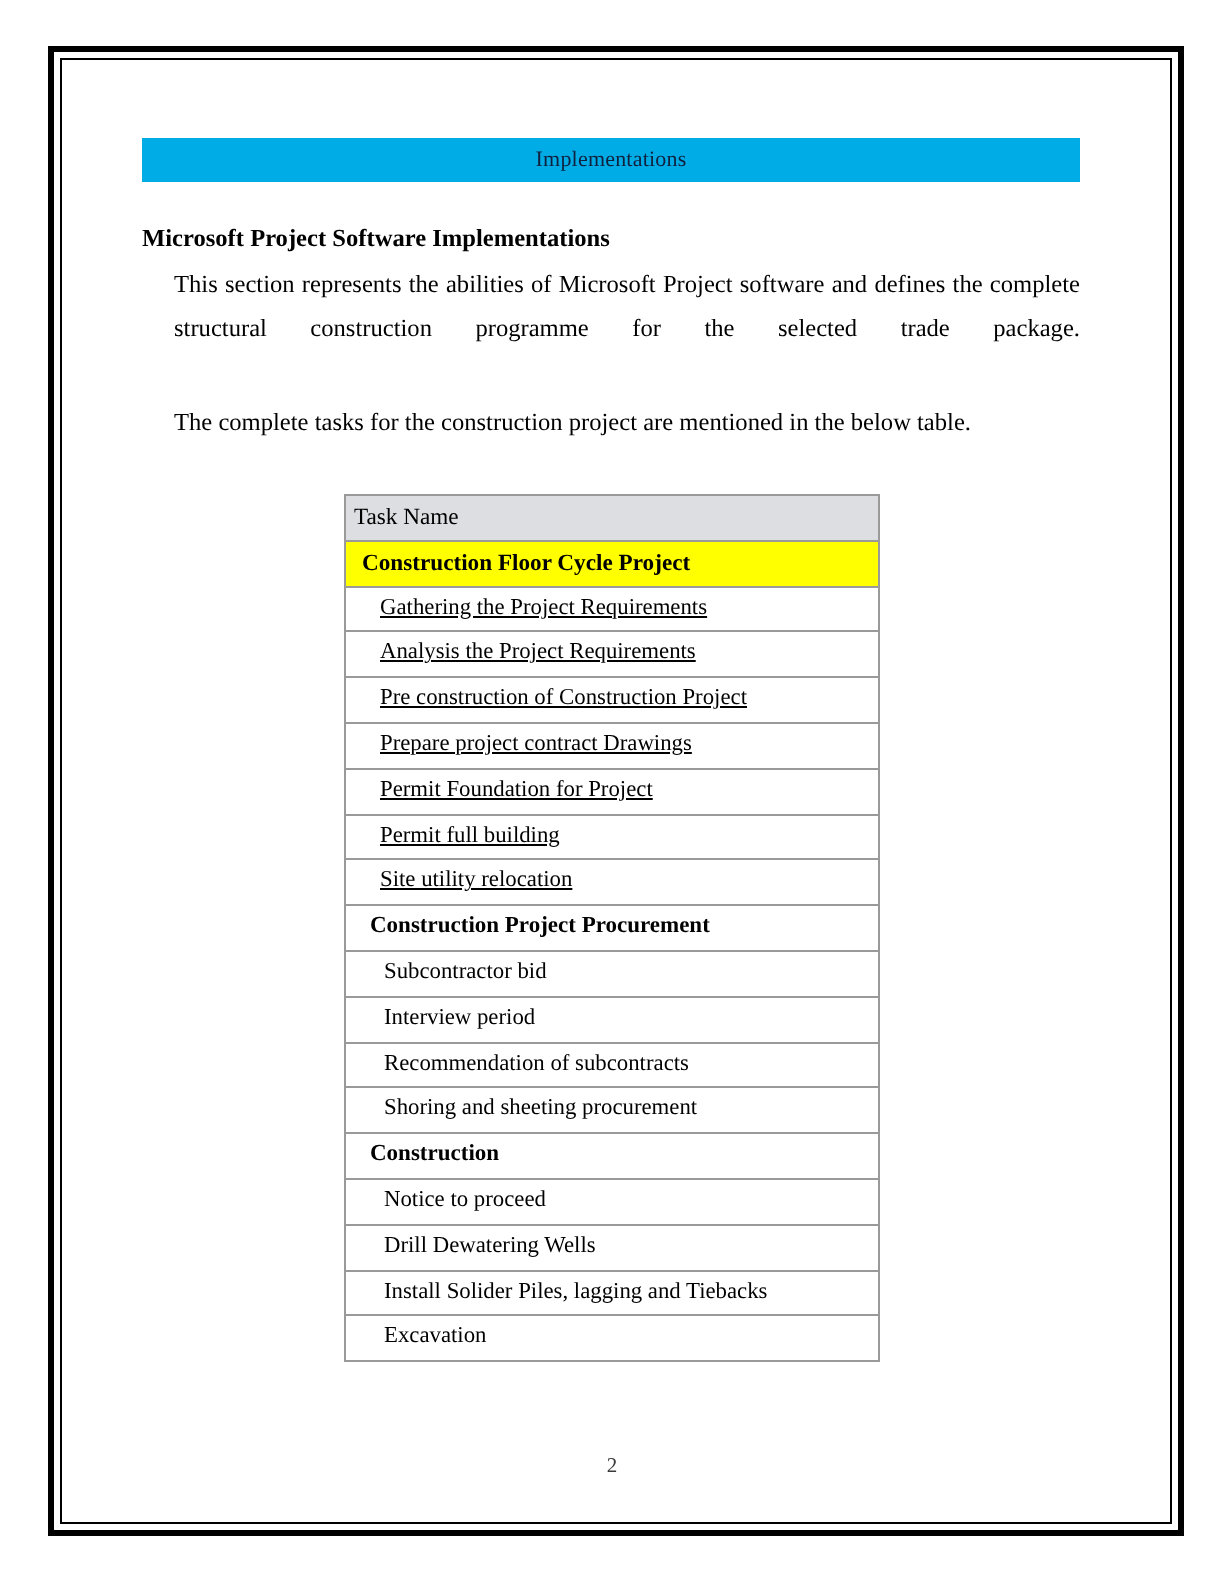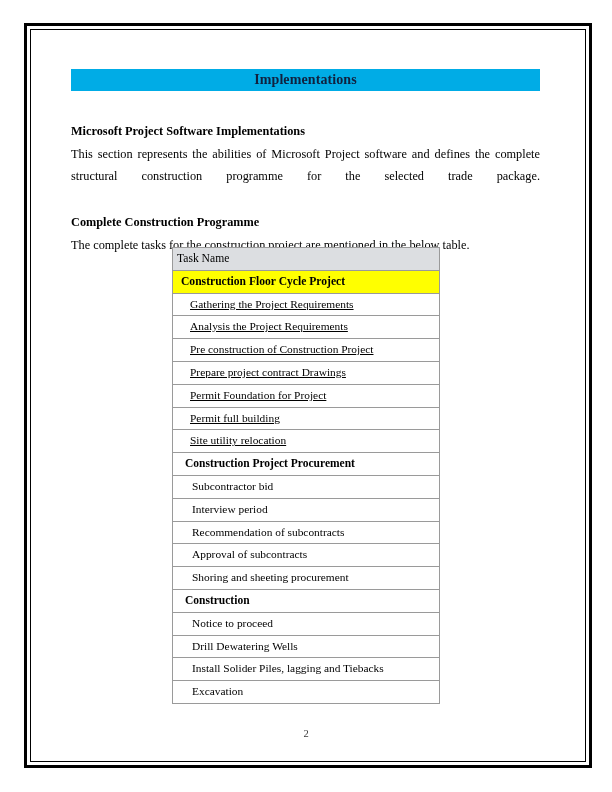--- a/index.html
+++ b/index.html
@@ -50,45 +50,45 @@
     left: 71px;
     top: 69px;
     width: 469px;
     height: 22px;
     background: #00ace6;
     display: flex;
     align-items: center;
     justify-content: center;
   }
   .title-banner-text {
-    font-size: 14px;
-    font-weight: bold;
+    font-size: 11px;
+    font-weight: normal;
     color: #10213f;
     letter-spacing: 0.1px;
   }
 
   
   .body-block {
     position: absolute;
     left: 71px;
     top: 112px;
     width: 469px;
   }
   .heading {
     font-size: 12.3px;
     font-weight: bold;
-    margin: 12px 0 5px 0;
+    margin: 0 0 5px 0;
     line-height: 1.25;
   }
   .para {
     font-size: 12.3px;
     text-align: justify;
     text-justify: inter-word;
     line-height: 21.5px;
-    margin: 0 0 4px 0;
+    margin: 0 0 4px 16px;
   }
   .para.last-full::after {
     content: "";
     display: inline-block;
     width: 100%;
   }
   .heading.second { margin-top: 6px; }
 
   
   .task-table {
@@ -155,21 +155,20 @@
 
 <div id="content">
 
   <div class="title-banner">
     <span class="title-banner-text">Implementations</span>
   </div>
 
   <div class="body-block">
     <p class="heading">Microsoft Project Software Implementations</p>
     <p class="para last-full">This section represents the abilities of Microsoft Project software and defines the complete structural construction programme for the selected trade package.</p>
-    <p class="heading second">Complete Construction Programme</p>
     <p class="para">The complete tasks for the construction project are mentioned in the below table.</p>
   </div>
 
   <table class="task-table">
     <tbody id="task-table-body">
       <tr class="row-header">
         <td>Task Name</td>
       </tr>
     <tr class="row-title">
           <td>Construction Floor Cycle Project</td>
@@ -201,23 +200,20 @@
         <tr class="row-lvl2">
           <td>Subcontractor bid</td>
         </tr>
         <tr class="row-lvl2">
           <td>Interview period</td>
         </tr>
         <tr class="row-lvl2">
           <td>Recommendation of subcontracts</td>
         </tr>
         <tr class="row-lvl2">
-          <td>Approval of subcontracts</td>
-        </tr>
-        <tr class="row-lvl2">
           <td>Shoring and sheeting procurement</td>
         </tr>
         <tr class="row-section">
           <td>Construction</td>
         </tr>
         <tr class="row-lvl2">
           <td>Notice to proceed</td>
         </tr>
         <tr class="row-lvl2">
           <td>Drill Dewatering Wells</td>

